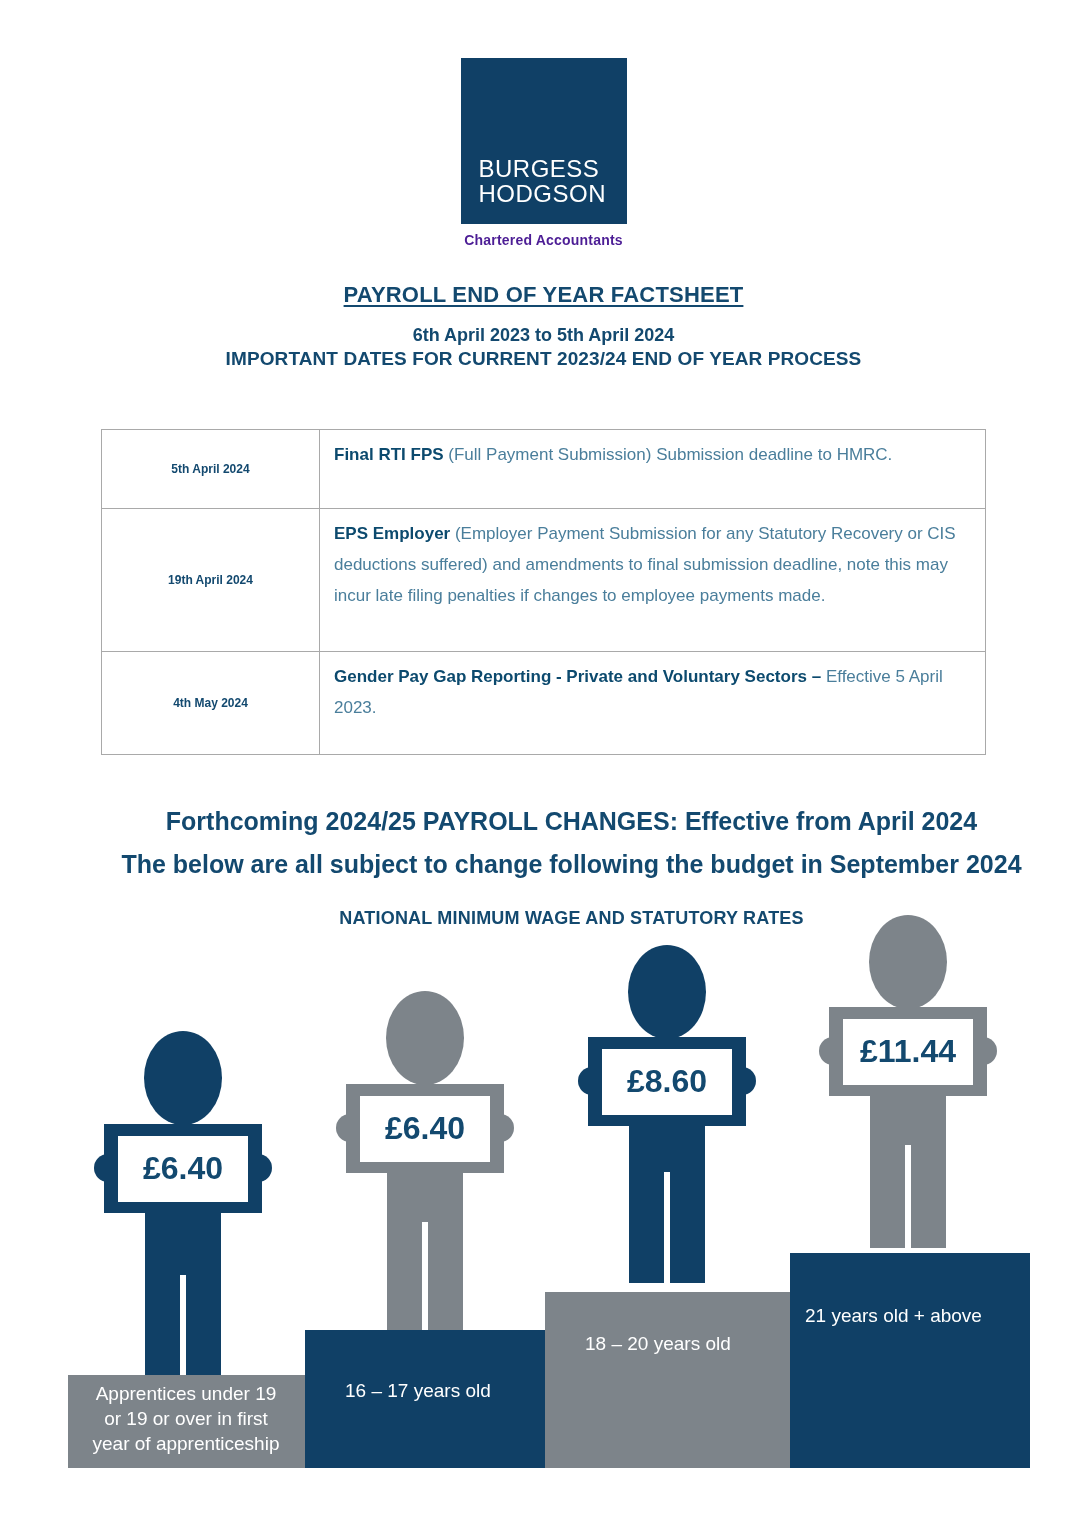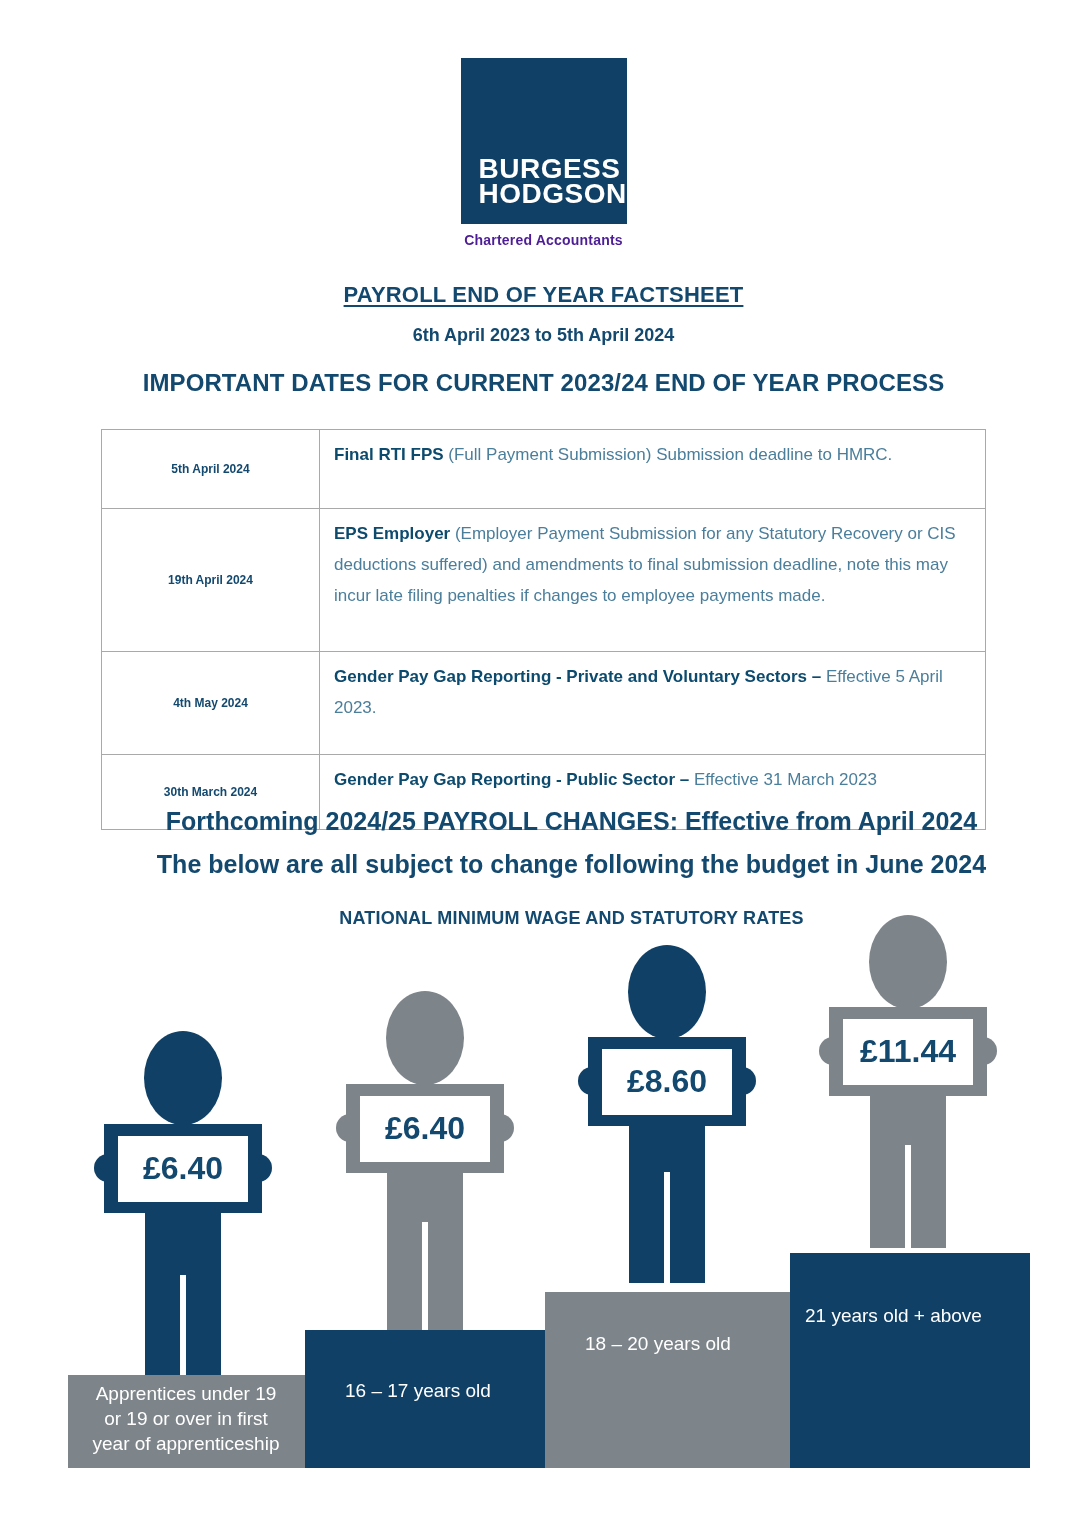--- a/index.html
+++ b/index.html
@@ -30,22 +30,22 @@
     height: 166px;
     background: #104066;
     position: relative;
   }
   .logo-text {
     position: absolute;
     left: 18px;
     bottom: 18px;
     color: #ffffff;
     font-family: "Liberation Sans", sans-serif;
-    font-weight: 700;
-    font-size: 28px;
+    font-weight: 400;
+    font-size: 24px;
     line-height: 25px;
     letter-spacing: 0.5px;
   }
   .logo-sub {
     margin-top: 8px;
     color: #4c1d95;
     font-size: 14px;
     font-weight: bold;
     letter-spacing: 0.2px;
   }
@@ -62,22 +62,22 @@
     top: 282px;
     font-size: 22px;
     letter-spacing: 0.2px;
   }
   .h-title span { text-decoration: underline; text-underline-offset: 3px; }
   .h-sub1 {
     top: 325px;
     font-size: 18px;
   }
   .h-sub2 {
-    top: 369px;
-    font-size: 24px;
+    top: 348px;
+    font-size: 19px;
     letter-spacing: 0.1px;
   }
 
   
   .dates-table {
     position: absolute;
     left: 101px;
     top: 429px;
     width: 885px;
     border-collapse: collapse;
@@ -172,29 +172,25 @@
       <td class="desc-cell"><b>Final RTI FPS</b><span> (Full Payment Submission) Submission deadline to HMRC.</span></td>
     </tr>
     <tr class="row2">
       <td class="date-cell">19th April 2024</td>
       <td class="desc-cell"><b>EPS Employer</b><span> (Employer Payment Submission for any Statutory Recovery or CIS deductions suffered) and amendments to final submission deadline, note this may incur late filing penalties if changes to employee payments made.</span></td>
     </tr>
     <tr class="row3">
       <td class="date-cell">4th May 2024</td>
       <td class="desc-cell"><b>Gender Pay Gap Reporting - Private and Voluntary Sectors –</b><span> Effective 5 April 2023.</span></td>
     </tr>
-    <tr class="row4">
-      <td class="date-cell">30th  March 2024</td>
-      <td class="desc-cell"><b>Gender Pay Gap Reporting - Public Sector –</b><span> Effective 31 March 2023</span></td>
-    </tr>
   </tbody>
 </table>
 
 <div class="forth1">Forthcoming 2024/25 PAYROLL CHANGES: Effective from April 2024</div>
-<div class="forth2">The below are all subject to change following the budget in June 2024</div>
+<div class="forth2">The below are all subject to change following the budget in September 2024</div>
 <div class="nmw-title">NATIONAL MINIMUM WAGE AND STATUTORY RATES</div>
 
 <div class="info">
   <svg width="1087" height="1536" viewBox="0 0 1087 1536" xmlns="http://www.w3.org/2000/svg">
 
     <g>
 
       <ellipse cx="183" cy="1078" rx="39" ry="47" fill="#104066"></ellipse>
 
       <rect x="145" y="1185" width="76" height="220" fill="#104066"></rect>

